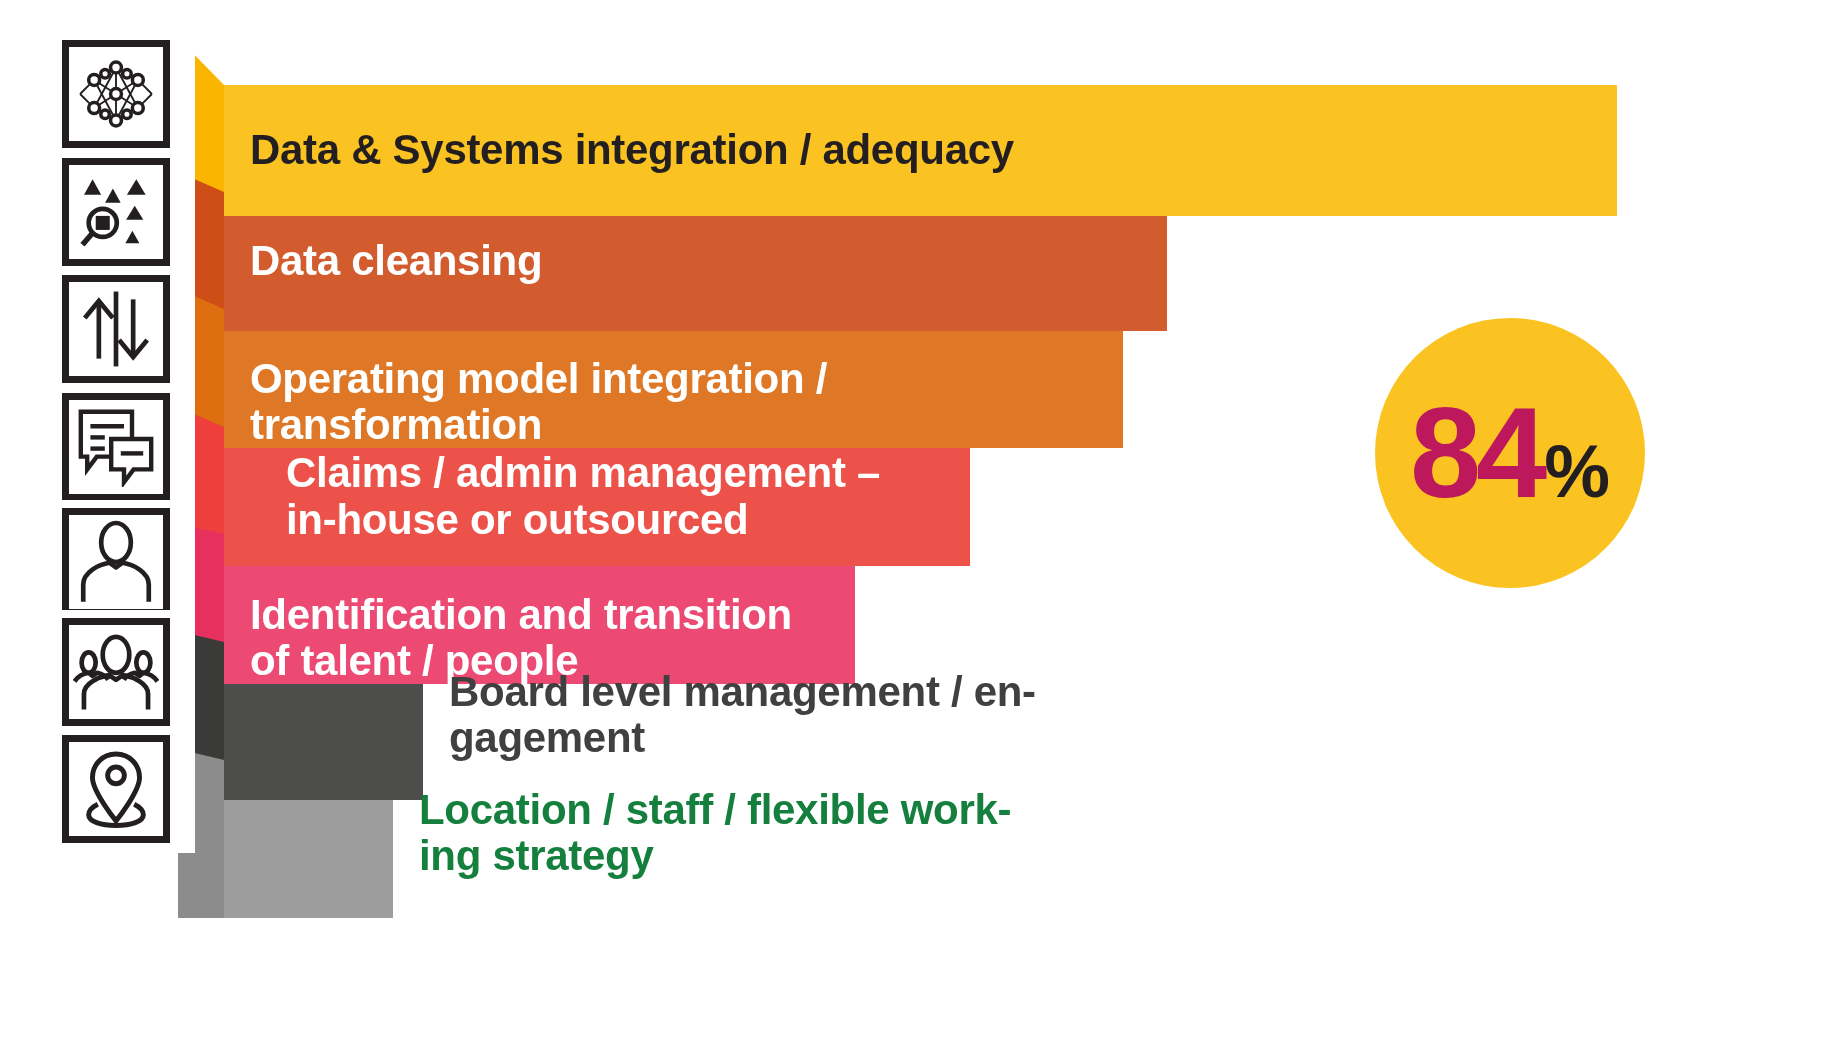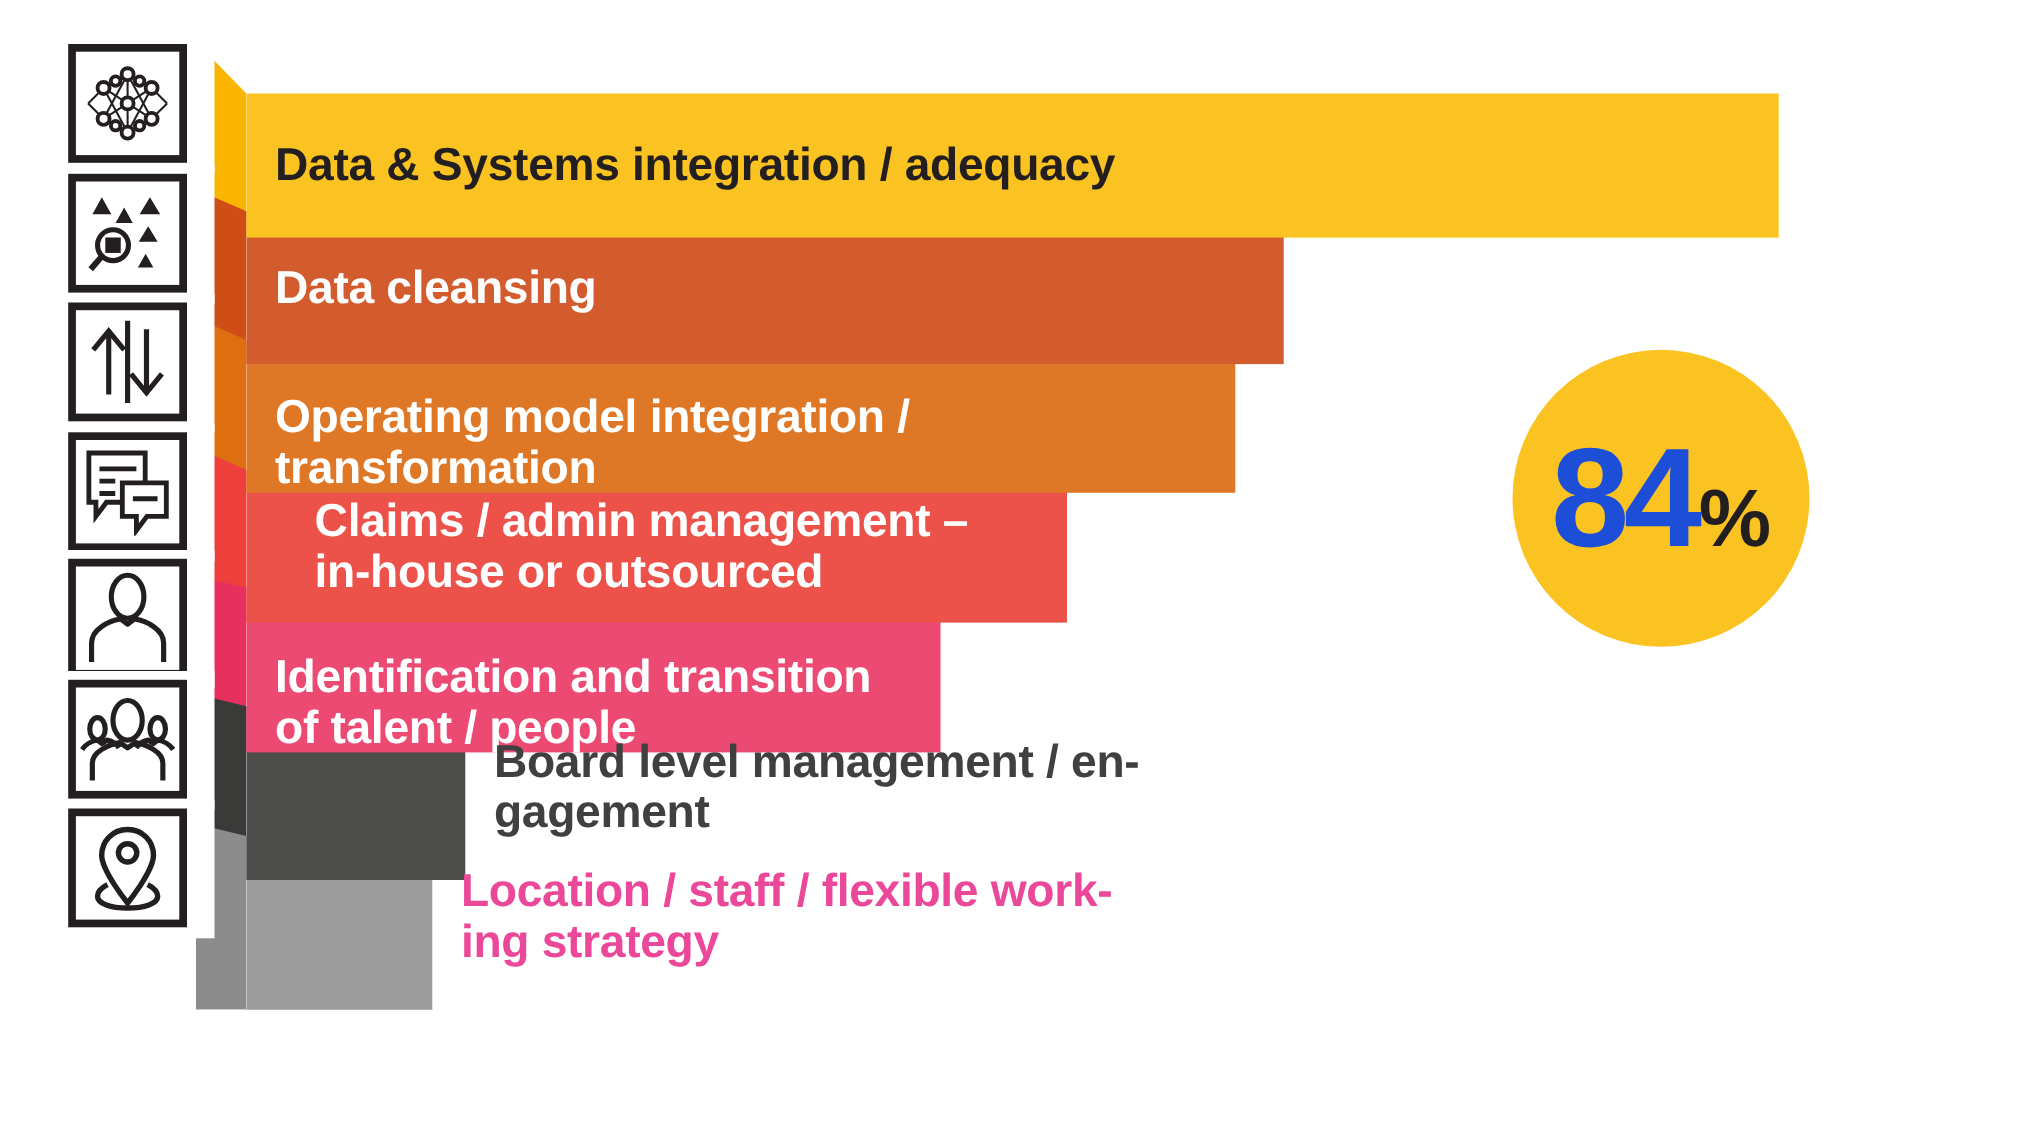--- a/index.html
+++ b/index.html
@@ -45,21 +45,21 @@
   }
 
   
   .stat-wrap{ position:absolute; }
   .stat-circle{
     position:absolute;
     border-radius:50%;
     display:flex; align-items:center; justify-content:center;
   }
   .stat-num{
-    font-weight:bold; color:#1d4ed8;
+    font-weight:bold; color:#be185d;
     letter-spacing:-5px;
     line-height:1;
     text-align:right;
   }
   .stat-pct{
     font-weight:bold; color:#231f20;
     line-height:1;
   }
   .stat-caption{
     position:absolute;
@@ -97,21 +97,21 @@
       <div class="bar-row" style="left: 224px; top: 534px; width: 631px; height: 150px; background: rgb(236, 74, 115); z-index: 16; display: flex; align-items: flex-end;">
         <div class="bar-label inside-label" style="color: rgb(255, 255, 255); font-size: 42px;">Identification and transition
 of talent / people</div>
       </div>
       <div style="position: absolute; left: 178px; top: 631px; width: 46px; height: 169px; background: rgb(58, 58, 56); clip-path: polygon(0% 0%, 100% 6.50888%, 100% 100%, 0% 100%);"></div>
       <div class="bar-row" style="left: 224px; top: 642px; width: 199px; height: 158px; background: rgb(77, 77, 76); z-index: 15;"></div>
       <div class="outside-label" style="left: 449px; top: 669px; font-size: 42px; color: #404040; z-index: 30;">Board level management / en-
 gagement</div>
       <div style="position: absolute; left: 178px; top: 749px; width: 46px; height: 169px; background: rgb(140, 140, 140); clip-path: polygon(0% 0%, 100% 6.50888%, 100% 100%, 0% 100%);"></div>
       <div class="bar-row" style="left: 224px; top: 760px; width: 169px; height: 158px; background: rgb(157, 157, 157); z-index: 14;"></div>
-      <div class="outside-label" style="left: 419px; top: 787px; font-size: 42px; color: #ec4899; z-index: 30;">Location / staff / flexible work-
+      <div class="outside-label" style="left: 419px; top: 787px; font-size: 42px; color: #15803d; z-index: 30;">Location / staff / flexible work-
 ing strategy</div>
     </div>
 
   <div class="icon-col" id="icon-layer">
       <div class="icon-plate" style="top: 32px; height: 126px;"></div>
       <div class="icon-box" style="top: 40px;">
     <svg width="78" height="78" viewBox="0 0 100 100">
       <g stroke="#231f20" stroke-width="2.4" fill="none">
         <line x1="4" y1="50" x2="22" y2="32"></line>
             <line x1="4" y1="50" x2="22" y2="68"></line>

